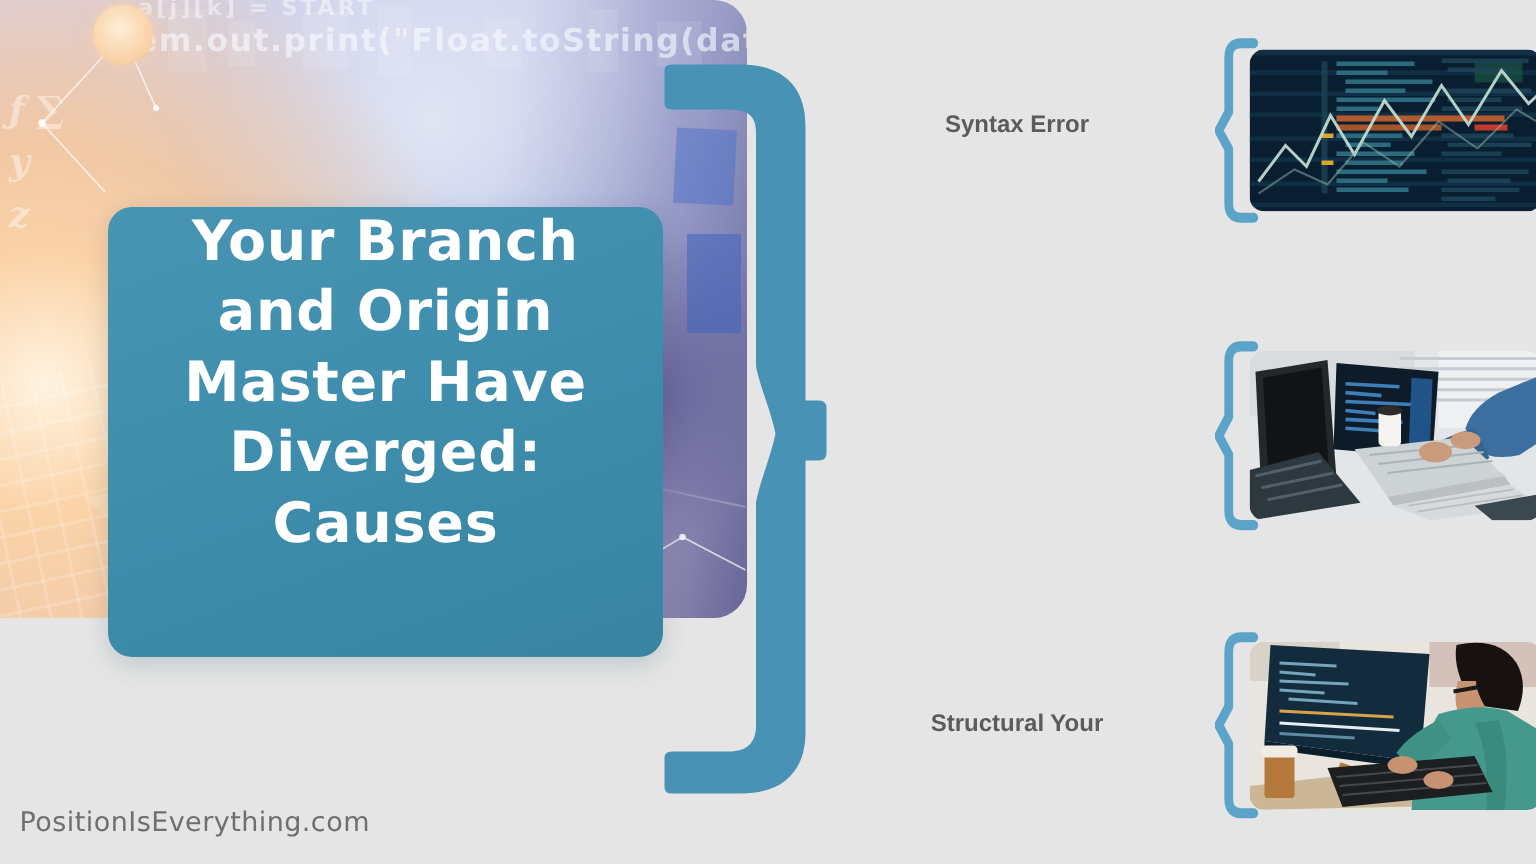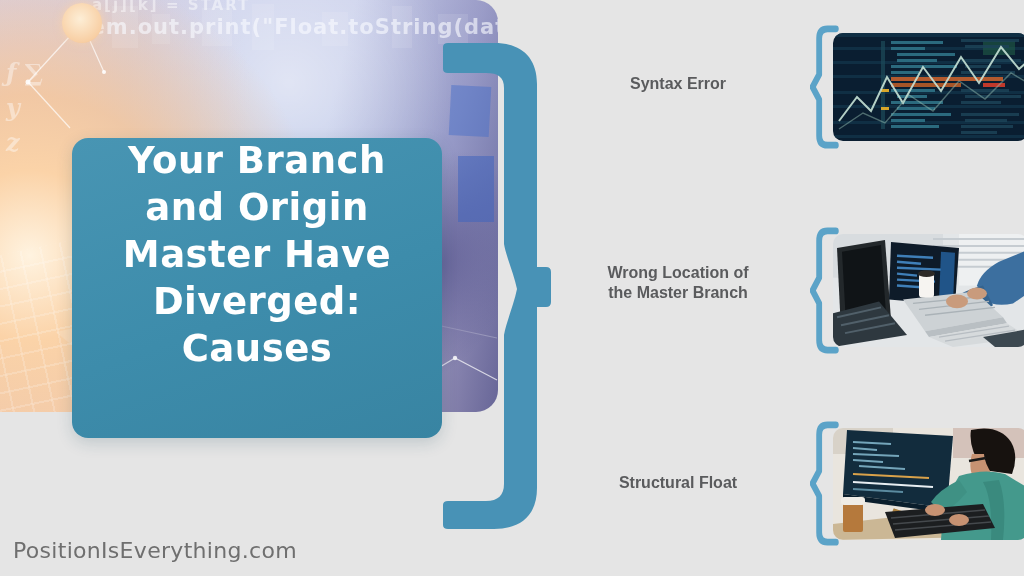--- a/index.html
+++ b/index.html
@@ -63,21 +63,21 @@
   .brace path{fill:none;stroke:var(--color-brace,#5ba3c8);stroke-width:7;
          stroke-linecap:round;stroke-linejoin:round;}
 
   .thumb{position:absolute;left:833px;width:195px;border-radius:10px;overflow:hidden;}
   .thumb-1{top:33px;height:108px;}
   .thumb-2{top:234px;height:113px;}
   .thumb-3{top:428px;height:112px;}
   .thumb svg{display:block;width:100%;height:100%;}
 
   
-  .footer{position:absolute;left:13px;top:538px;font-size:22px;color:var(--color-footer-text,#6f6f6f);
+  .footer{position:absolute;left:13px;top:538px;font-size:18px;color:var(--color-footer-text,#6f6f6f);
          letter-spacing:.3px;}
 </style>
 </head>
 <body>
 
 <div id="canvas">
 
   <div class="photo" title="Laptop keyboard in warm light overlaid with blue program code, math symbols, an orange network node and a white polygon mesh">
     <div class="photo-codeline1">a[j][k] = START</div>
     <div class="photo-codeline2">stem.out.print("Float.toString(data")</div>
@@ -193,22 +193,20 @@
       <rect x="58" y="44" width="112" height="4" fill="#b35a2e"></rect>
       <rect x="58" y="50" width="70" height="4" fill="#a65528"></rect>
       <rect x="150" y="50" width="22" height="4" fill="#c0392b"></rect>
       <rect x="48" y="56" width="8" height="3" fill="#d8a62a"></rect>
       <rect x="48" y="74" width="8" height="3" fill="#d8a62a"></rect>
       <polyline points="6,88 24,64 38,78 54,44 70,70 90,34 108,58 128,24 146,50 168,14 186,36 195,28" fill="none" stroke="#c6e2d6" stroke-width="2" opacity="0.9"></polyline>
       <polyline points="6,96 30,80 52,90 76,62 100,78 126,48 152,66 178,40 195,50" fill="none" stroke="#8fb8ac" stroke-width="1.4" opacity="0.5"></polyline>
     </svg>
   </div>
 
-  <div class="cause-label label-2">Wrong Location of
-the Master Branch</div>
   <svg class="brace brace-2" viewBox="0 0 36 130" preserveAspectRatio="none">
     <path d="M31,4 L21,4 Q11,4 11,14 L11,52 L3,65 L11,78 L11,116 Q11,126 21,126 L31,126"></path>
   </svg>
   <div class="thumb thumb-2" title="Developer typing on a laptop between monitors with a coffee cup">
     <svg viewBox="0 0 195 114" preserveAspectRatio="none">
       <rect width="195" height="114" fill="#e3e6e8"></rect>
       <rect x="0" y="0" width="110" height="44" fill="#d8dcdf"></rect>
       <rect x="126" y="0" width="69" height="52" fill="#eef0f1"></rect>
       <g stroke="#c6ccd1" stroke-width="2">
         <line x1="100" y1="5" x2="195" y2="5"></line>
@@ -250,21 +248,21 @@
       </g>
       <polygon points="96,104 174,90 195,104 120,114" fill="#d6dadc"></polygon>
       <g stroke="#b7bdc2" stroke-width="1.2">
         <line x1="106" y1="104" x2="176" y2="93"></line>
           <line x1="112" y1="108" x2="182" y2="97"></line>
       </g>
       <polygon points="150,104 195,96 195,114 162,114" fill="#3c4850"></polygon>
     </svg>
   </div>
 
-  <div class="cause-label label-3">Structural Float</div>
+  <div class="cause-label label-3">Structural Your</div>
   <svg class="brace brace-3" viewBox="0 0 36 130" preserveAspectRatio="none">
     <path d="M31,4 L21,4 Q11,4 11,14 L11,52 L3,65 L11,78 L11,116 Q11,126 21,126 L31,126"></path>
   </svg>
   <div class="thumb thumb-3" title="Developer with glasses typing at a desktop monitor showing code">
     <svg viewBox="0 0 195 112" preserveAspectRatio="none">
       <rect width="195" height="112" fill="#e9e5de"></rect>
       <rect x="0" y="0" width="60" height="26" fill="#d8d2c8"></rect>
       <rect x="120" y="0" width="75" height="30" fill="#8a4a3a" opacity="0.22"></rect>
       <polygon points="0,96 70,88 195,108 0,112" fill="#cbb795"></polygon>
       <polygon points="14,2 120,8 114,80 10,66" fill="#122c3d"></polygon>

